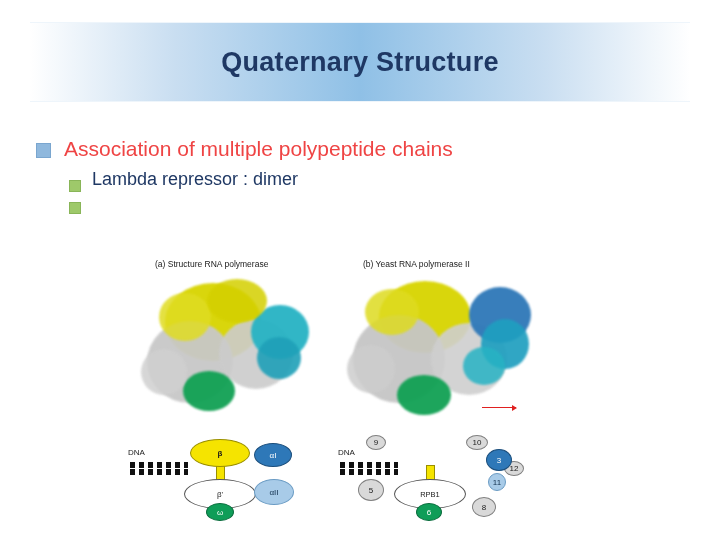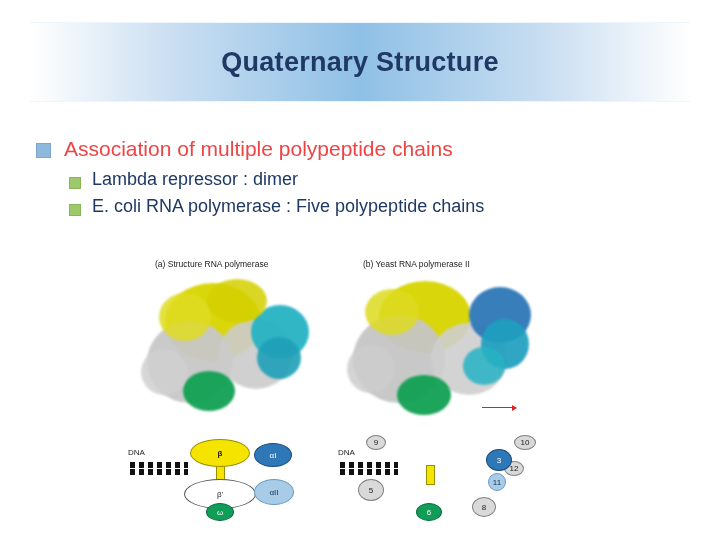--- a/index.html
+++ b/index.html
@@ -66,21 +66,21 @@
   .bullet-l1 .text {
     font-size: 21px;
     color: #ef4444;
     line-height: 1.25;
   }
   .bullet-l2-wrap {
     margin-left: 33px;
   }
   .bullet-l2 {
     display: flex;
-    align-items: center;
+    align-items: flex-end;
     margin-bottom: 3px;
   }
   .bullet-l2 .marker {
     width: 10px;
     height: 10px;
     background: #9ec96a;
     border: 1px solid #89b558;
     margin-right: 11px;
     margin-top: 7px;
     flex: none;
@@ -233,21 +233,20 @@
       <span class="marker"></span>
       <span class="text">Association of multiple polypeptide chains</span>
     </div>
     <div class="bullet-l2-wrap">
       <div class="bullet-l2">
         <span class="marker"></span>
         <span class="text">Lambda repressor : dimer</span>
       </div>
       <div class="bullet-l2">
         <span class="marker"></span>
-        <span class="text">E. coli RNA polymerase : Five polypeptide chains</span>
       </div>
     </div>
   </div>
 
   <div class="figure">
 
     <div class="fig-caption cap-a">(a) Structure RNA polymerase</div>
     <div class="fig-caption cap-b">(b) Yeast RNA polymerase II</div>
 
     <div class="panel panel-a">
@@ -292,23 +291,24 @@
       <div class="ell ell-green" style="left:78px; top:68px; width:28px; height:18px;">ω</div>
     </div>
 
     <div class="schematic schem-b">
       <div class="dna-label">DNA</div>
       <div class="dna-line"></div>
       <div class="dna-line2"></div>
 
       <div class="stem" style="left:88px; top:30px; width:7px; height:18px;"></div>
 
+      <div class="ell ell-white" style="left:56px; top:44px; width:72px; height:30px; font-size:7.5px;">RPB1</div>
 
       <div class="ell ell-grey" style="left:28px; top:0px; width:20px; height:15px;">9</div>
-      <div class="ell ell-grey" style="left:128px; top:0px; width:22px; height:15px;margin-left:48px;">10</div>
+      <div class="ell ell-grey" style="left:128px; top:0px; width:22px; height:15px;">10</div>
       <div class="ell ell-grey" style="left:126px; top:26px; width:20px; height:15px;margin-left:40px;">12</div>
       <div class="ell ell-blue" style="left:148px; top:14px; width:26px; height:22px;">3</div>
       <div class="ell ell-lightblue" style="left:150px; top:38px; width:18px; height:18px;">11</div>
       <div class="ell ell-grey" style="left:20px; top:44px; width:26px; height:22px;">5</div>
       <div class="ell ell-grey" style="left:134px; top:62px; width:24px; height:20px;">8</div>
       <div class="ell ell-green" style="left:78px; top:68px; width:26px; height:18px;">6</div>
     </div>
 
     <div class="red-arrow" style="left:372px; top:152px; width:34px;"></div>
   </div>

